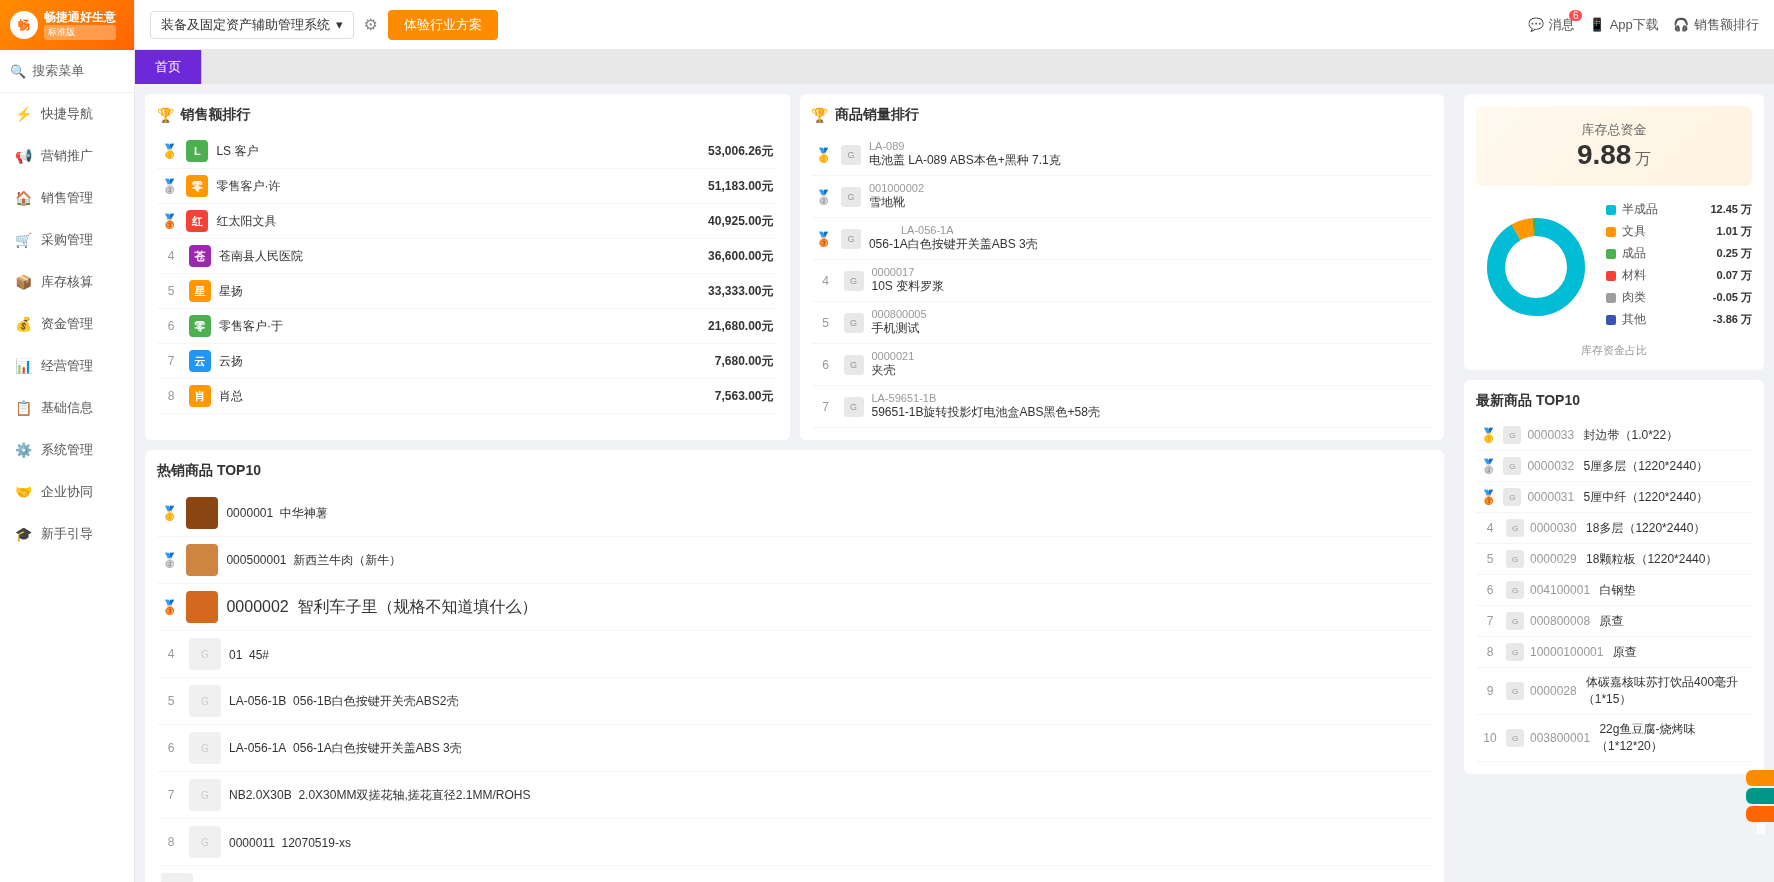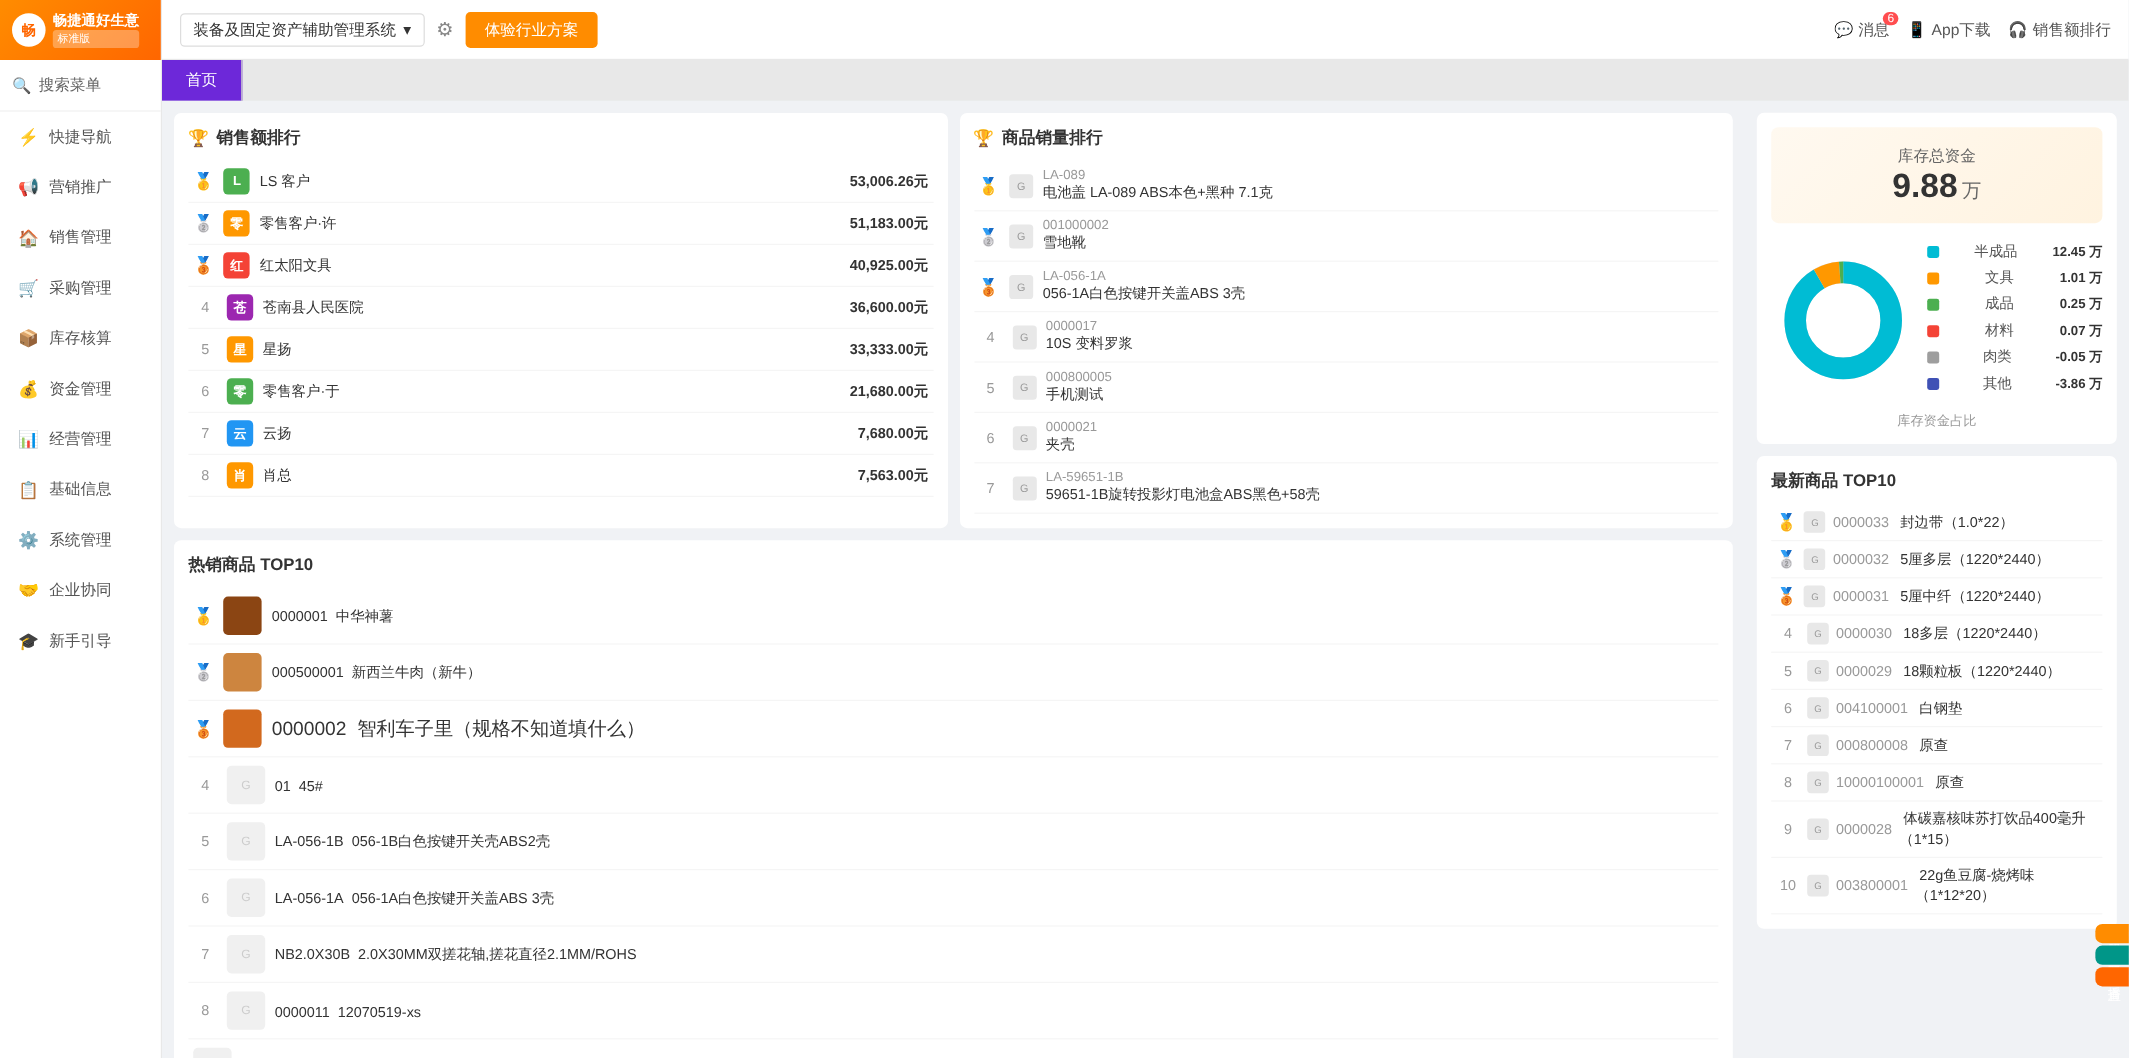--- a/index.html
+++ b/index.html
@@ -60,21 +60,21 @@
     .hot-prod-row { display: flex; align-items: center; padding: 7px 4px; border-bottom: 1px solid #f5f5f5; gap: 8px; }
     .hot-prod-img { width: 32px; height: 32px; background: #f0f0f0; border-radius: 4px; display: flex; align-items: center; justify-content: center; color: #ccc; font-size: 10px; overflow: hidden; }
     .hot-prod-info { flex: 1; }
     
     
     .inv-total { background: linear-gradient(135deg, #fff9f0, #fff3e0); border-radius: 6px; padding: 15px; text-align: center; margin-bottom: 10px; }
     .inv-total-label { font-size: 13px; color: #666; }
     .inv-total-unit { font-size: 16px; color: #666; }
     
     
-    .chart-container { display: flex; align-items: center; gap: 10px; padding: 5px 0; text-align: center; }
+    .chart-container { display: flex; align-items: center; gap: 10px; padding: 5px 0; }
     .donut-wrap { position: relative; width: 120px; height: 120px; flex-shrink: 0; }
     .donut-wrap svg { transform: rotate(-90deg); }
     .legend-list { flex: 1; }
     .legend-item { display: flex; align-items: center; gap: 6px; margin-bottom: 5px; font-size: 12px; }
     .legend-dot { width: 10px; height: 10px; border-radius: 2px; flex-shrink: 0; }
     .legend-name { flex: 1; color: #555; }
     .legend-val { color: #333; font-weight: bold; font-size: 11px; }
     .inv-label { font-size: 11px; color: #999; margin-top: 5px; text-align: center; }
     
     
@@ -277,21 +277,21 @@
     <div class="product-icon">G</div>
     <div style="flex:1;">
       <div style="font-size:11px;color:#999;">001000002</div>
       <div style="font-size:12px;color:#333;">雪地靴</div>
     </div>
   </div>
               <div class="rank-row">
     <span class="rank-medal">🥉</span>
     <div class="product-icon">G</div>
     <div style="flex:1;">
-      <div style="font-size:11px;color:#999;">LA-056-1A</div>
+      <div style="font-size:11px;color:#999;margin-left:32px;">LA-056-1A</div>
       <div style="font-size:12px;color:#333;">056-1A白色按键开关盖ABS 3壳</div>
     </div>
   </div>
               <div class="rank-row">
     <span style="color:#999;font-size:12px;width:20px;text-align:center;display:inline-block;">4</span>
     <div class="product-icon">G</div>
     <div style="flex:1;">
       <div style="font-size:11px;color:#999;">0000017</div>
       <div style="font-size:12px;color:#333;">10S 变料罗浆</div>
     </div>

